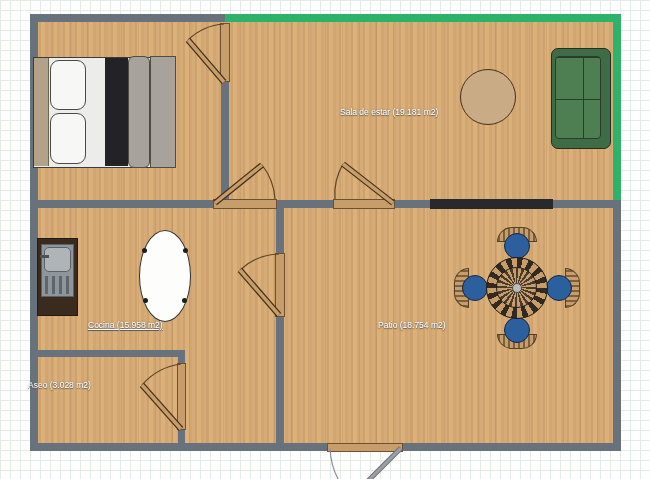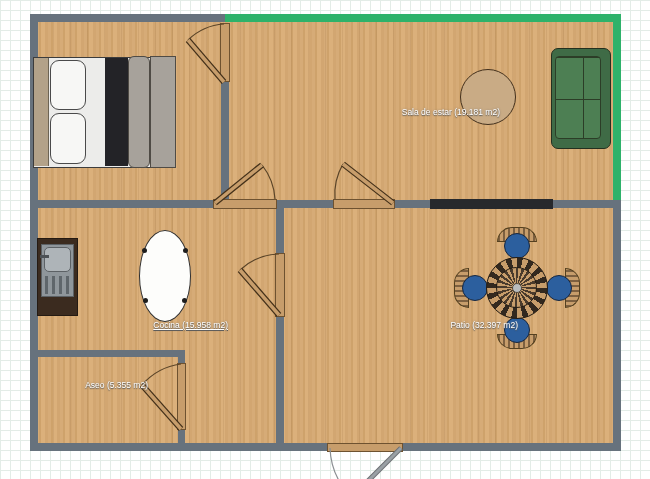--- a/index.html
+++ b/index.html
@@ -14,21 +14,21 @@
     background:
       repeating-linear-gradient(90deg, rgba(110,70,30,0.10) 0 1px, rgba(0,0,0,0) 1px 17px),
       repeating-linear-gradient(90deg,#d6ab77 0 3px,#cea26b 3px 5px,#dbb07b 5px 9px,#d2a671 9px 12px);}
   
   .wall{background:#67727d;}
   .wall.green{background:#2eb26a;}
   .window{background:#27292c;}
   
   .sill{background:#c79d6b;border:1px solid #6e5230;box-sizing:border-box;}
   
-  .room-label{color:#ffffff;font-size:8.5px;line-height:10px;text-align:right;
+  .room-label{color:#ffffff;font-size:8.5px;line-height:10px;text-align:left;
     text-shadow:0 1px 1px rgba(90,90,90,0.95),0 0 2px rgba(120,120,120,0.7);white-space:nowrap;}
   
   .bed{left:33px;top:57px;width:143px;height:111px;background:#ececea;border:1.5px solid #3c3c3c;box-sizing:border-box;}
   .bed-headboard{left:0;top:0;width:14px;height:108px;background:#b3a289;border-right:1px solid #6d6454;}
   .bed-dark{left:71px;top:0;width:23px;height:108px;background:#232327;}
   .pillow{left:16px;width:36px;height:50px;background:#f7f7f5;border:1.2px solid #4a4a4a;border-radius:9px;box-sizing:border-box;}
   .blanket{top:-2px;height:112px;background:#a7a29b;border:1.2px solid #4f4b45;box-sizing:border-box;}
   
   .sofa{left:551px;top:48px;width:60px;height:101px;background:#3f6b46;border:1.5px solid #24301f;border-radius:7px;box-sizing:border-box;}
   .sofa-cushions{left:3px;top:7px;width:46px;height:83px;background:#4d7f53;border:1px solid #2c3d27;border-radius:4px;
@@ -164,15 +164,15 @@
 
     <g>
       <path d="M330,448 A71,71 0 0 0 352,497" fill="none" stroke="#8b8f93" stroke-width="1.2"></path>
       <line x1="401" y1="448" x2="352" y2="497" stroke="#6d7074" stroke-width="5"></line>
       <line x1="401" y1="448" x2="352" y2="497" stroke="#9aa0a5" stroke-width="3"></line>
     </g>
   </svg>
 
   <div class="abs room-label" style="left:340px;top:107px;width:160px;">Sala de estar (19.181 m2)</div>
   <div class="abs room-label" style="left:88px;top:320px;width:140px;text-decoration:underline;">Cocina (15.958 m2)</div>
-  <div class="abs room-label" style="left:378px;top:320px;width:140px;">Patio (32.397 m2)</div>
-  <div class="abs room-label" style="left:28px;top:380px;width:120px;">Aseo (5.355 m2)</div>
+  <div class="abs room-label" style="left:378px;top:320px;width:140px;">Patio (18.754 m2)</div>
+  <div class="abs room-label" style="left:28px;top:380px;width:120px;">Aseo (3.028 m2)</div>
 </div>
 
 </body></html>

